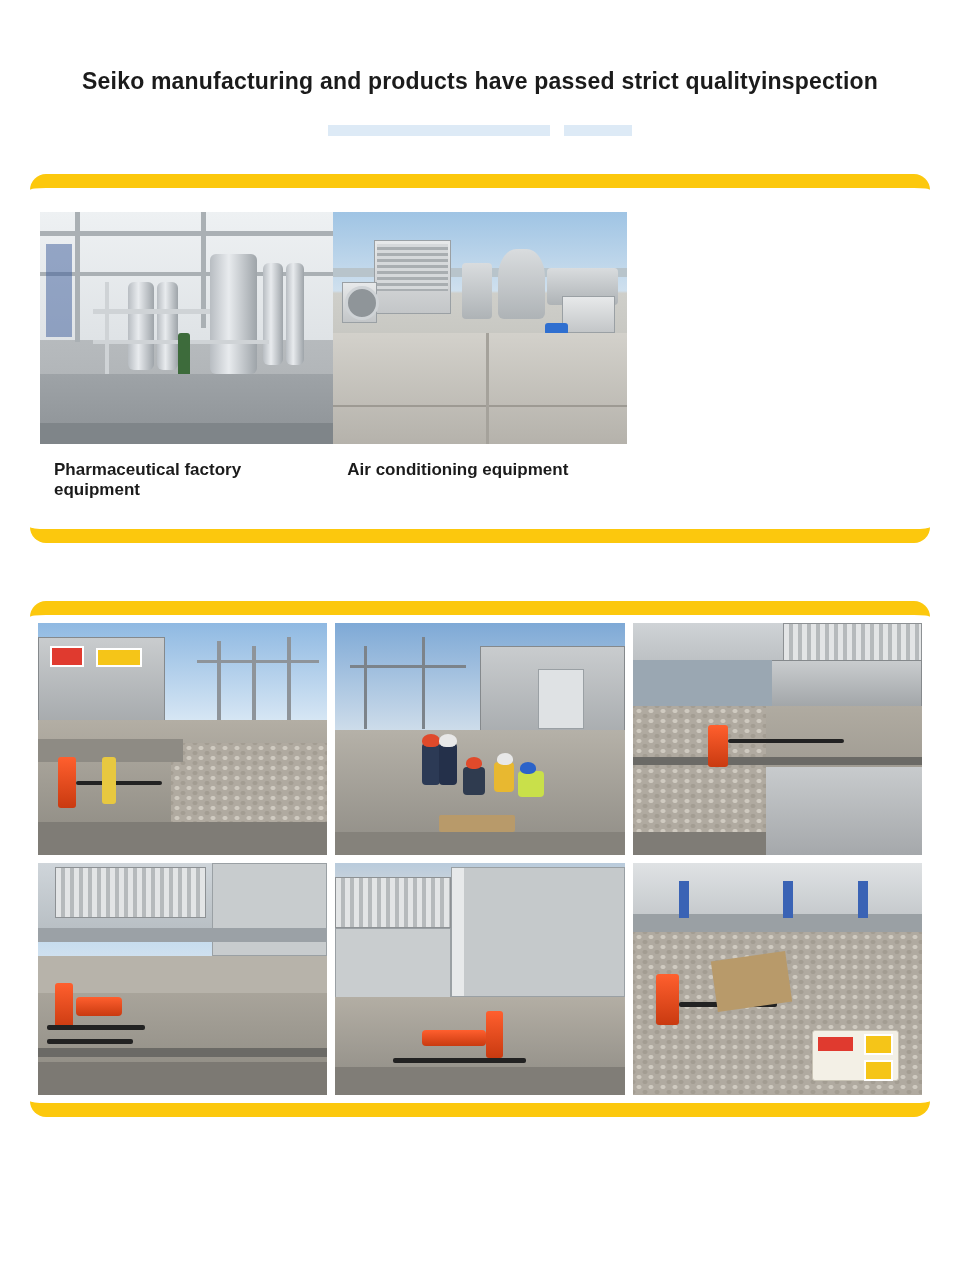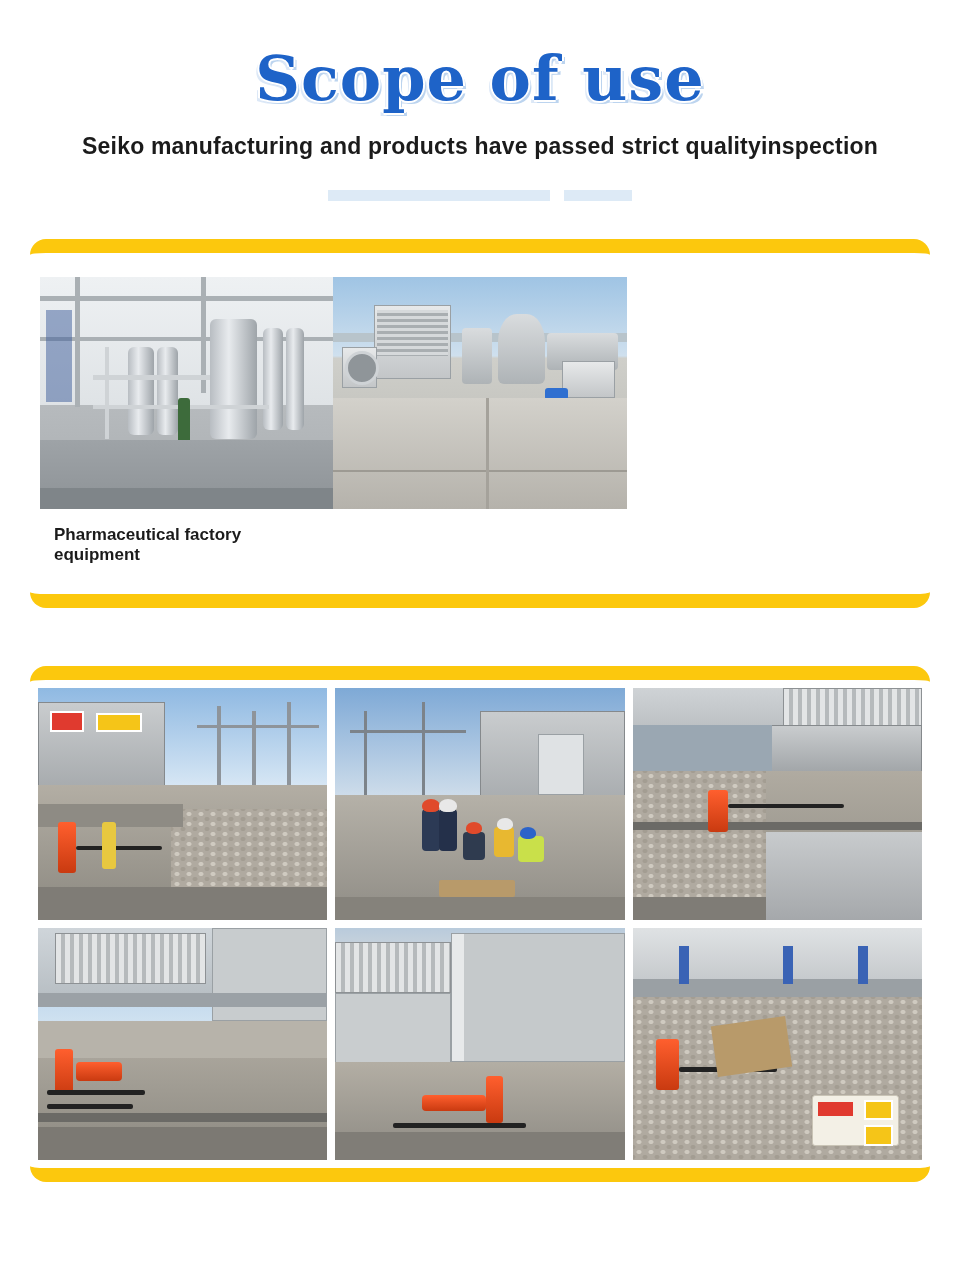--- a/index.html
+++ b/index.html
@@ -149,21 +149,20 @@
   .sub .sign { position:absolute; background:#e03a2f; border:2px solid #fff; }
   .sub .yellowsign { position:absolute; background:#f5c518; border:2px solid #fff; }
   .sub .rail2 { position:absolute; background:#6b6a66; }
 </style>
 </head>
 <body>
 
 <div class="page">
 
   <div class="header">
-    <h1 class="title">Scope of use</h1>
     <div class="subtitle">Seiko manufacturing and products have passed strict qualityinspection</div>
     <div class="divider-row">
       <div class="divider-bar-long"></div>
       <div class="divider-bar-short"></div>
     </div>
   </div>
 
   <div class="panel panel-1">
     <div class="grid">
 
@@ -200,20 +199,21 @@
           <div class="fan" style="left:4%;top:32%;width:34px;height:34px;"></div>
           <div class="duct" style="left:44%;top:22%;width:10%;height:24%;"></div>
           <div class="duct" style="left:56%;top:16%;width:16%;height:30%;border-radius:40% 40% 6px 6px;"></div>
           <div class="duct" style="left:73%;top:24%;width:24%;height:16%;"></div>
           <div class="unit" style="left:78%;top:36%;width:18%;height:16%;"></div>
           <div class="ph" style="left:72%;top:48%;width:8%;height:5%;background:#2f6fd0;border-radius:3px;"></div>
           <div class="ph" style="left:0;bottom:0;width:100%;height:48%;background:linear-gradient(#d3d1cb,#b5b2ab);"></div>
           <div class="ph" style="left:0;bottom:16%;width:100%;height:2px;background:#9d9a93;"></div>
           <div class="ph" style="left:52%;bottom:0;width:3px;height:48%;background:#a5a29b;"></div>
         </div>
+        <div class="caption">Air conditioning equipment</div>
       </div>
 
     </div>
   </div>
 
   <div class="panel panel-2">
     <div class="grid">
 
       <div class="cell">
         <div class="photo sub">

